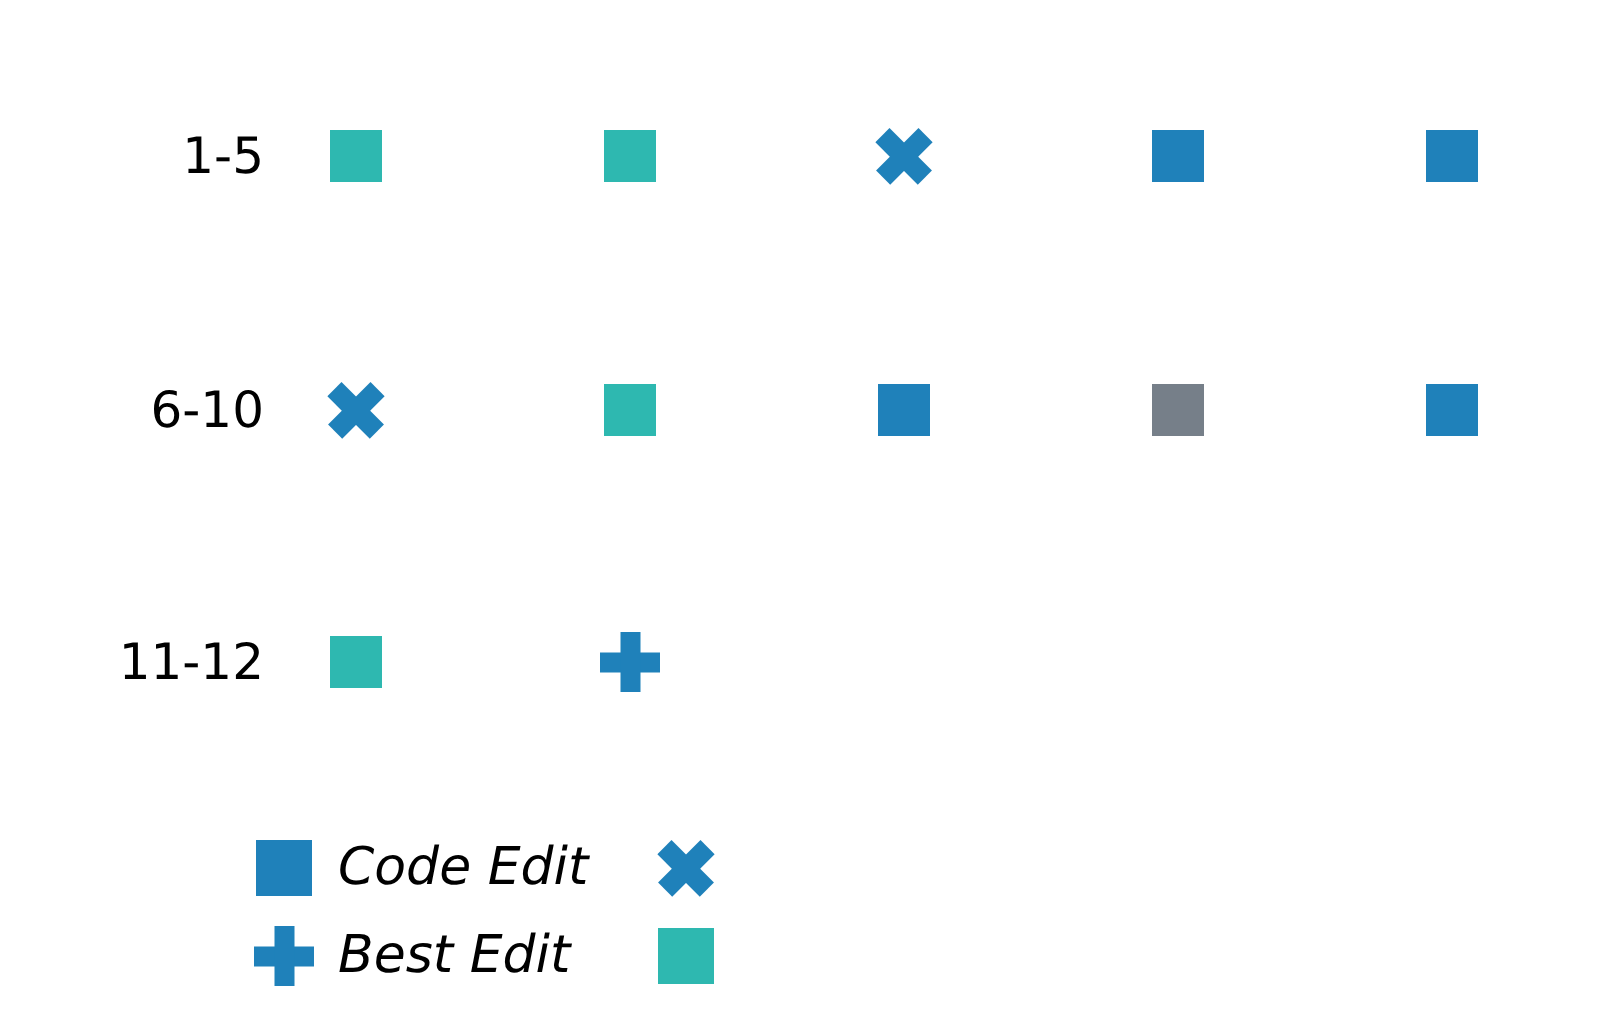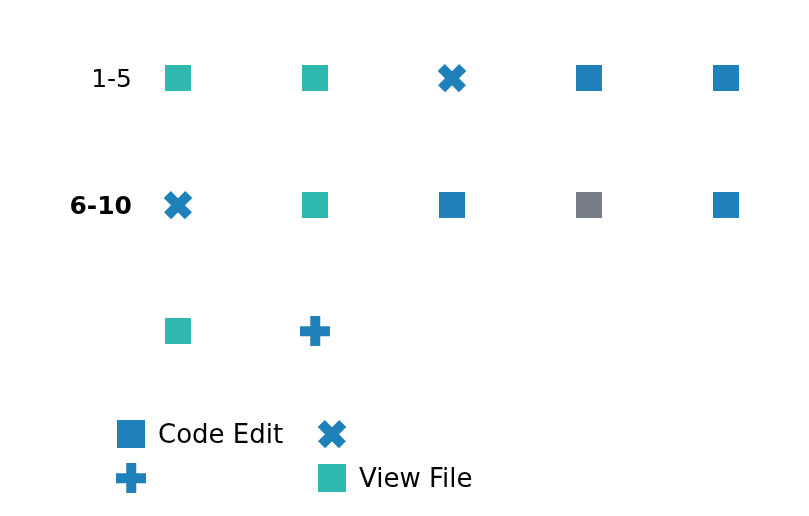--- a/index.html
+++ b/index.html
@@ -89,23 +89,24 @@
   
   #legend {
     position: absolute;
     left: 0;
     top: 408px;
     width: 809px;
     height: 108px;
   }
   .legend-row {
     position: absolute;
-    left: 2px;
+    left: 13px;
     width: 662px;
     height: 44px;
+    font-style: italic;
   }
   .legend-row.r0 { top: 4px; }
   .legend-row.r1 { top: 48px; }
 
   .legend-entry {
     position: absolute;
     top: 0;
     height: 44px;
     display: flex;
     align-items: center;
@@ -142,29 +143,30 @@
 <div id="plot-area">
     <div class="row-label" style="top: 78px;">1-5</div>
     <div class="marker m-square" style="background: rgb(46, 184, 176); left: 178px; top: 78px;"></div>
     <div class="marker m-square" style="background: rgb(46, 184, 176); left: 315px; top: 78px;"></div>
     <div class="marker m-x" style="left: 452px; top: 78px;">
       <div class="bar a" style="background: rgb(31, 129, 186);"></div>
       <div class="bar b" style="background: rgb(31, 129, 186);"></div>
     </div>
     <div class="marker m-square" style="background: rgb(31, 129, 186); left: 589px; top: 78px;"></div>
     <div class="marker m-square" style="background: rgb(31, 129, 186); left: 726px; top: 78px;"></div>
-    <div class="row-label" style="top: 205px; font-weight: bold;">6-10</div>
+    <div class="row-label" style="top: 205px;">6-10</div>
     <div class="marker m-x" style="left: 178px; top: 205px;">
       <div class="bar a" style="background: rgb(31, 129, 186);"></div>
       <div class="bar b" style="background: rgb(31, 129, 186);"></div>
     </div>
     <div class="marker m-square" style="background: rgb(46, 184, 176); left: 315px; top: 205px;"></div>
     <div class="marker m-square" style="background: rgb(31, 129, 186); left: 452px; top: 205px;"></div>
     <div class="marker m-square" style="background: rgb(118, 127, 137); left: 589px; top: 205px;"></div>
     <div class="marker m-square" style="background: rgb(31, 129, 186); left: 726px; top: 205px;"></div>
+    <div class="row-label" style="top: 331px;">11-12</div>
     <div class="marker m-square" style="background: rgb(46, 184, 176); left: 178px; top: 331px;"></div>
     <div class="marker m-plus" style="left: 315px; top: 331px;">
       <div class="bar h" style="background: rgb(31, 129, 186);"></div>
       <div class="bar v" style="background: rgb(31, 129, 186);"></div>
     </div>
   </div>
 <div id="legend">
     <div class="legend-row r0">
       <div class="legend-entry c0">
         <div class="legend-swatch">
@@ -182,21 +184,21 @@
       </div>
     </div>
     <div class="legend-row r1">
       <div class="legend-entry c0">
         <div class="legend-swatch">
           <div class="marker m-plus" style="left: 50%; top: 50%;">
             <div class="bar h" style="background: rgb(31, 129, 186);"></div>
             <div class="bar v" style="background: rgb(31, 129, 186);"></div>
           </div>
         </div>
+        <div class="legend-label">Best Edit</div>
       </div>
       <div class="legend-entry c1">
         <div class="legend-swatch">
           <div class="sq" style="background: rgb(46, 184, 176);"></div>
         </div>
-        <div class="legend-label">View File</div>
       </div>
     </div>
   </div>
 
 </body></html>

